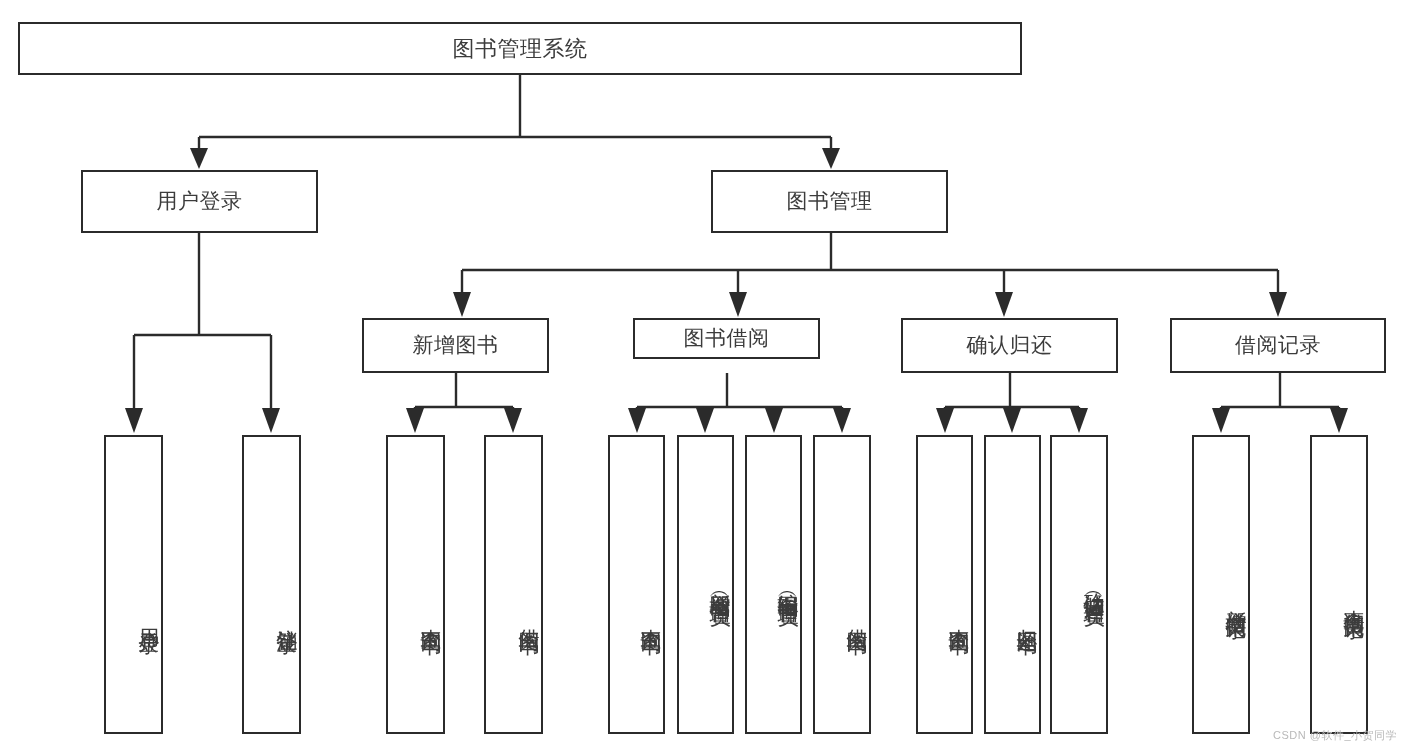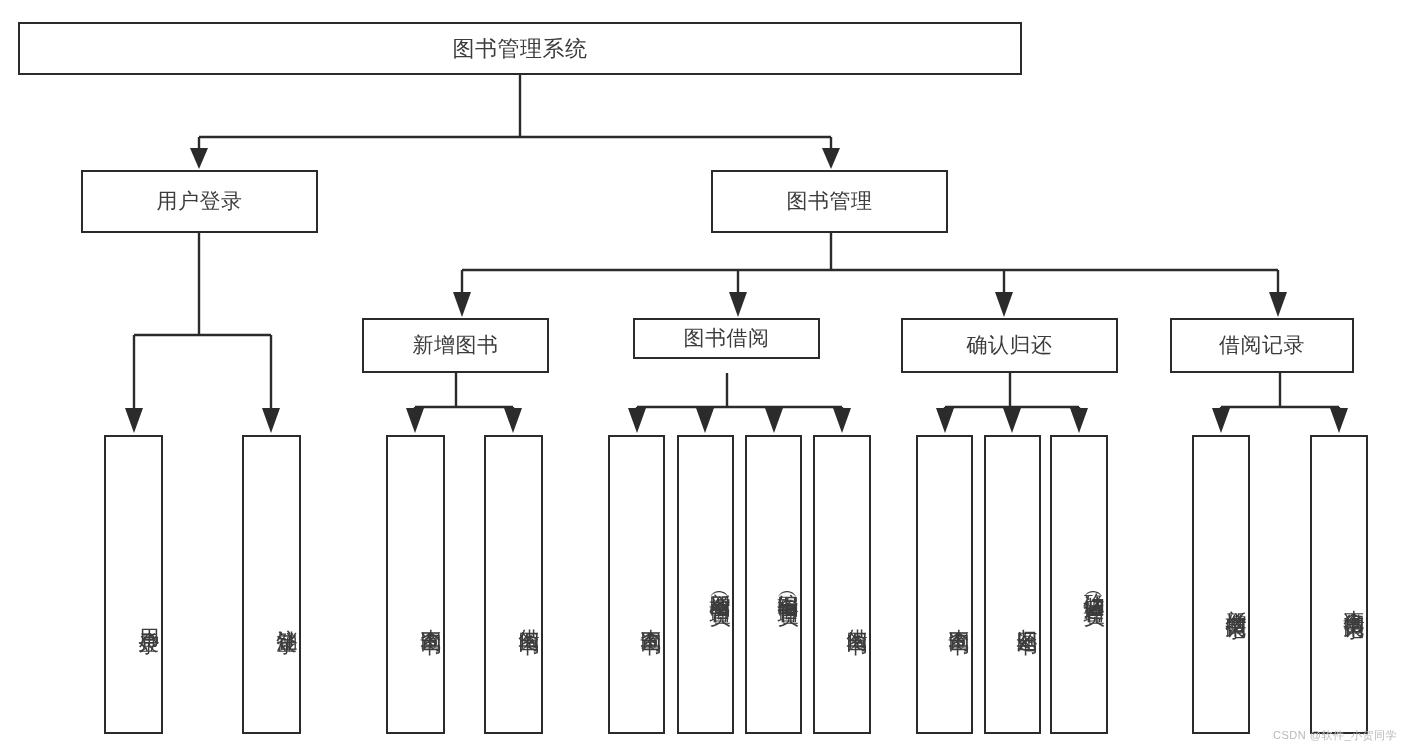--- a/index.html
+++ b/index.html
@@ -170,21 +170,21 @@
   </div>
 
   <div class="node horiz" style="left:633px; top:318px; width:187px; height:41px;">
     <span class="node-label">图书借阅</span>
   </div>
 
   <div class="node horiz" style="left:901px; top:318px; width:217px; height:55px;">
     <span class="node-label">确认归还</span>
   </div>
 
-  <div class="node horiz" style="left:1170px; top:318px; width:184px; height:55px;">
+  <div class="node horiz" style="left:1170px; top:318px; width:216px; height:55px;">
     <span class="node-label">借阅记录</span>
   </div>
 
   <div class="node vert" style="left:104px; top:435px; width:59px; height:299px; padding-top:68px;">
     <span class="node-label">用户登录</span>
   </div>
   <div class="node vert" style="left:242px; top:435px; width:59px; height:299px; padding-top:68px;">
     <span class="node-label">注销登录</span>
   </div>
 

